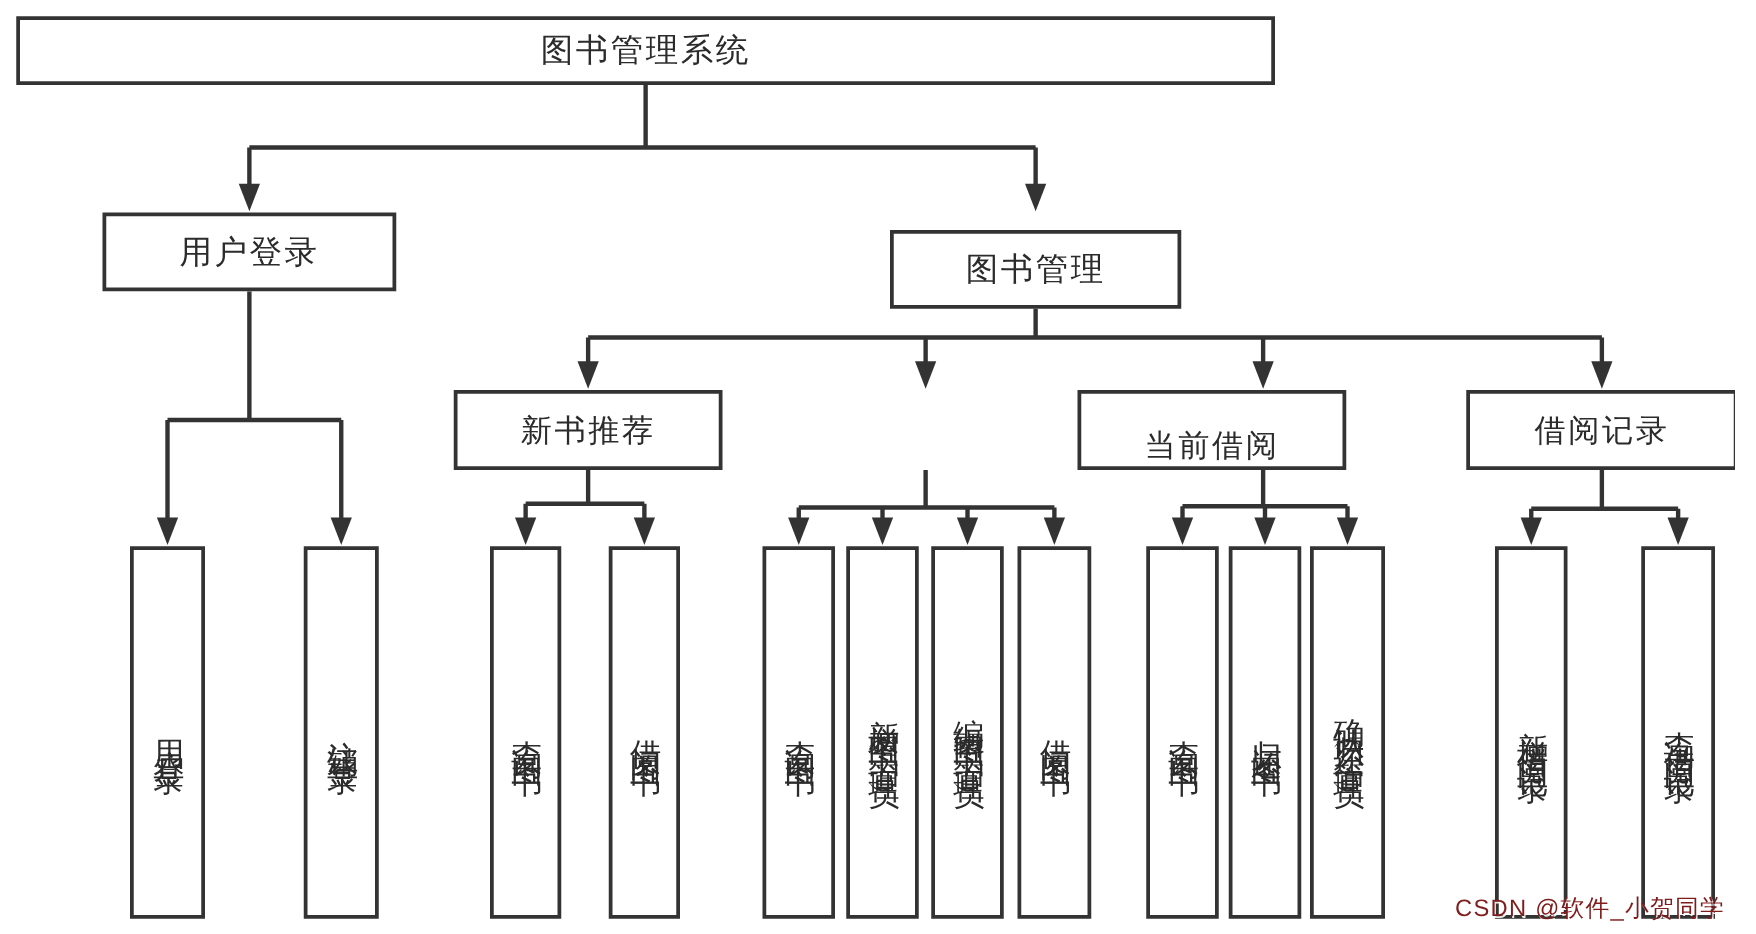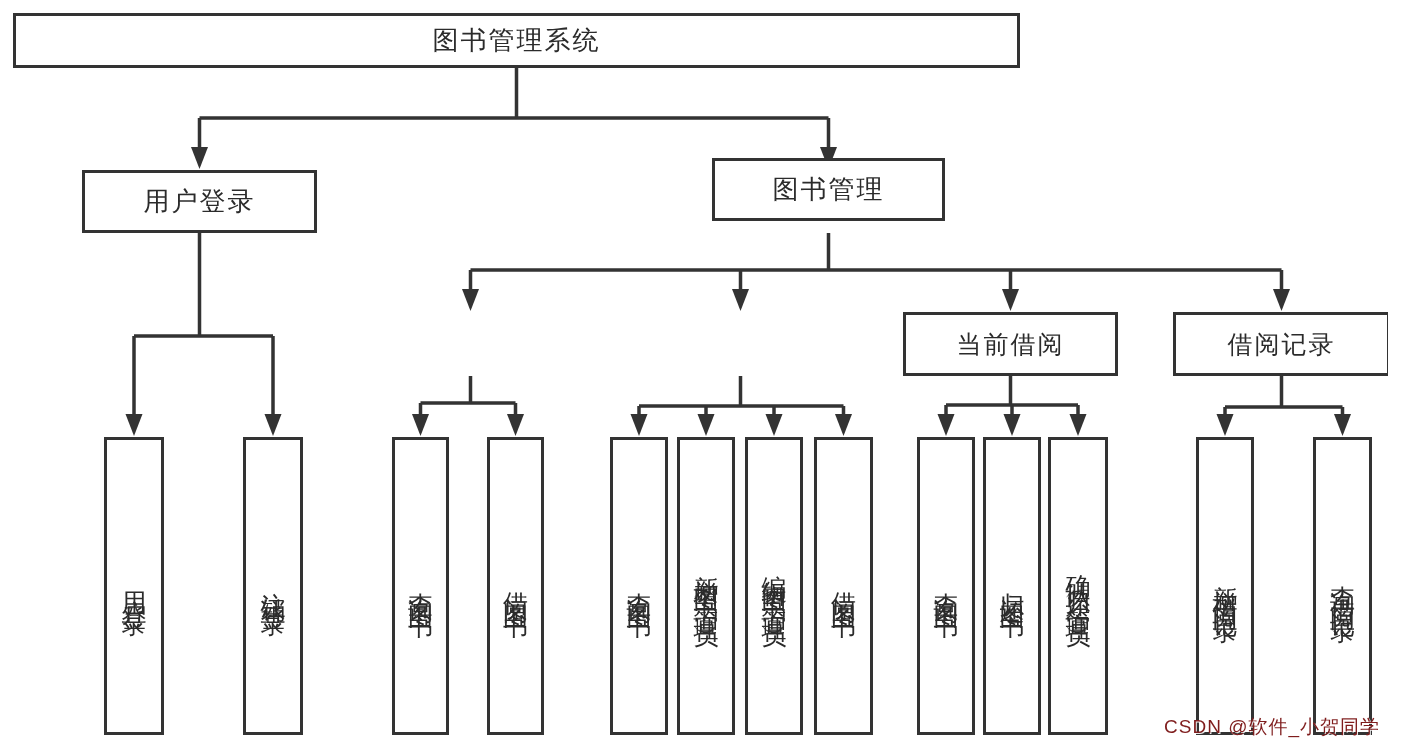--- a/index.html
+++ b/index.html
@@ -101,25 +101,28 @@
     </g>
   </svg>
 
   <div class="node hbox title-box" style="left:13px; top:13px; width:1007px; height:55px;">
     <span>图书管理系统</span>
   </div>
 
   <div class="node hbox" style="left:82px; top:170px; width:235px; height:63px;">
     <span>用户登录</span>
   </div>
-  <div class="node hbox" style="left:712px; top:158px; width:233px; height:63px;">
+  <div class="node hbox" style="left:712px; top:184px; width:233px; height:63px;">
     <span>图书管理</span>
   </div>
 
-  <div class="node hbox l3" style="left:903px; top:312px; width:215px; height:64px;">
+  <div class="node hbox l3" style="left:363px; top:312px; width:215px; height:64px;">
+    <span>新书推荐</span>
+  </div>
+  <div class="node hbox l3" style="left:862px; top:312px; width:215px; height:64px;align-items:flex-end;">
     <span>当前借阅</span>
   </div>
   <div class="node hbox l3" style="left:1173px; top:312px; width:217px; height:64px;justify-content:center;">
     <span>借阅记录</span>
   </div>
 
   <div class="node vbox" style="left:104px; top:437px; width:60px; height:298px;">
     <span>用户登录</span>
   </div>
   <div class="node vbox" style="left:243px; top:437px; width:60px; height:298px;">

